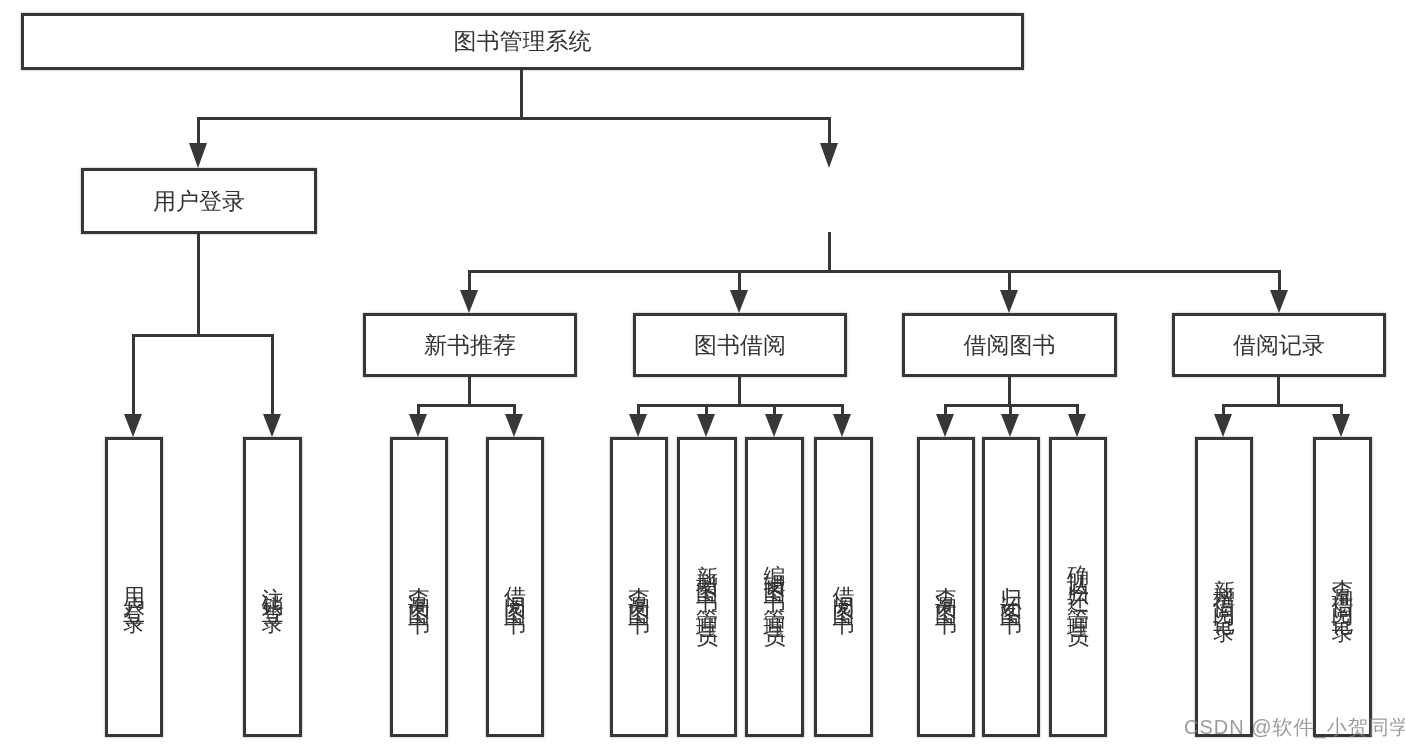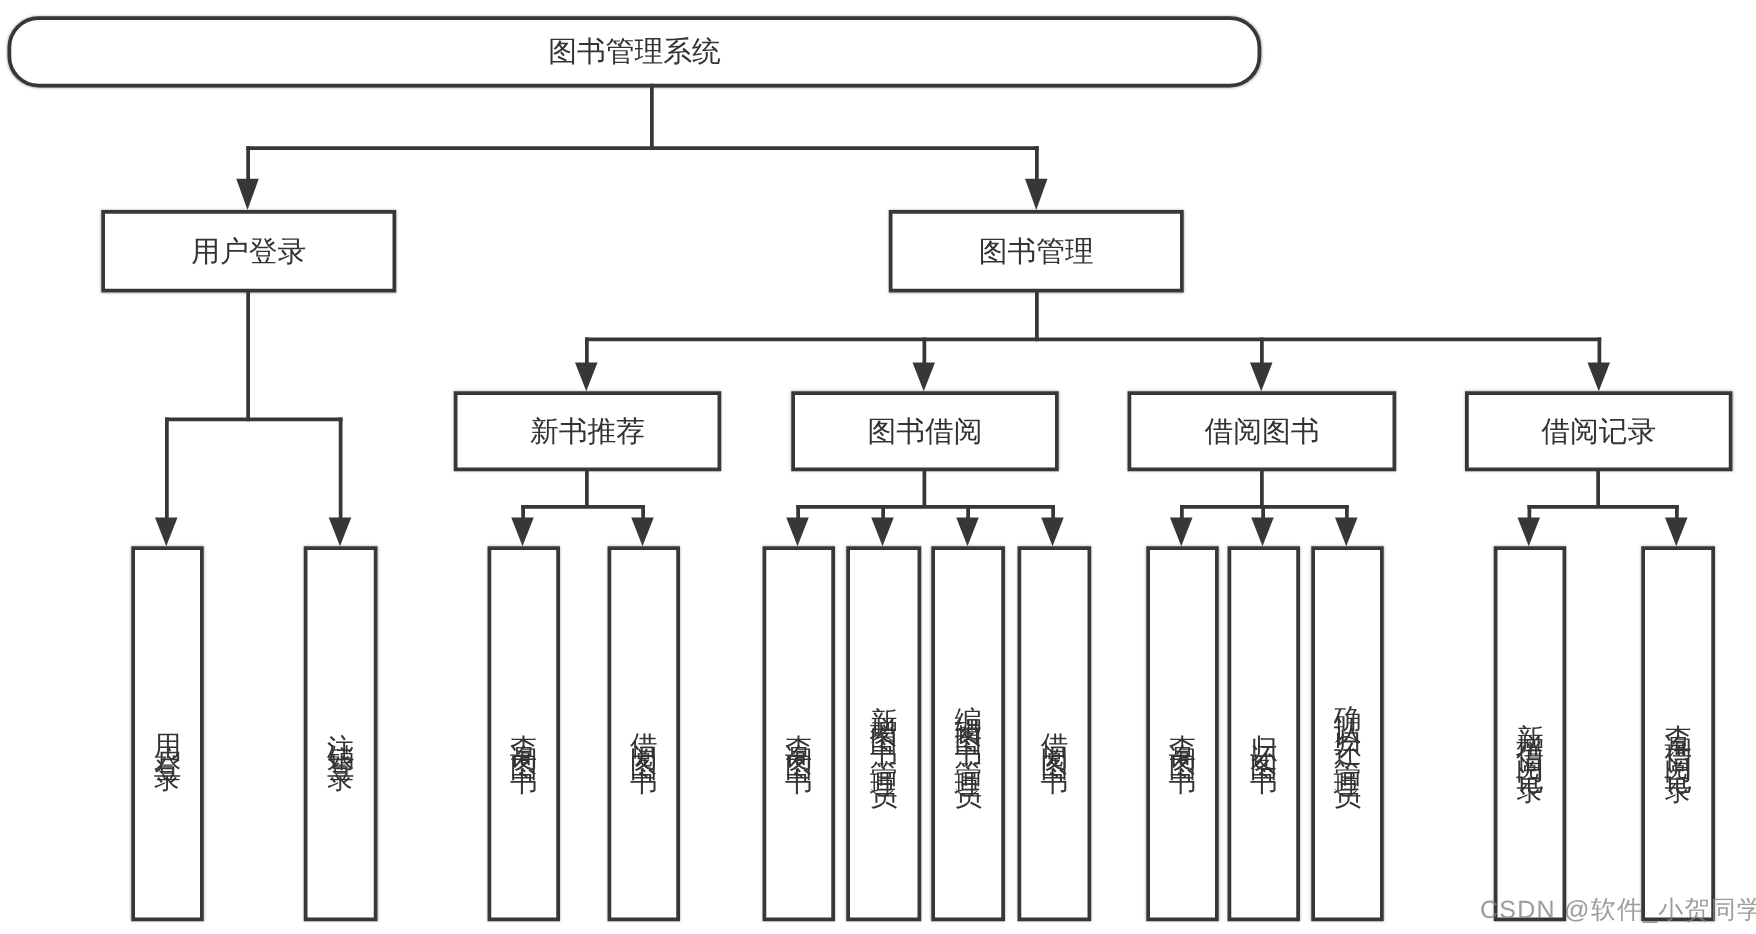--- a/index.html
+++ b/index.html
@@ -28,36 +28,33 @@
     position:absolute; left:1184px; top:714px; z-index:6;
     font-size:20px; color:rgba(128,128,128,0.78); letter-spacing:1px;
     white-space:nowrap;
   }
 </style>
 </head>
 <body>
 
 <div class="canvas">
 
-  <div class="node" style="left:6px; top:13px; width:1003px; height:57px;border-radius:25px;">
+  <div class="node" style="left:21px; top:13px; width:1003px; height:57px;">
     <span>图书管理系统</span>
   </div>
 
   <div class="line" style="left:520px; top:67px; width:3px; height:53px;"></div>
   <div class="line" style="left:197px; top:117px; width:634px; height:3px;"></div>
   <div class="line" style="left:197px; top:117px; width:3px; height:28px;"></div>
   <div class="arrow big" style="left:189px; top:143px;"></div>
   <div class="line" style="left:828px; top:117px; width:3px; height:28px;"></div>
   <div class="arrow big" style="left:820px; top:143px;"></div>
 
   <div class="node" style="left:81px; top:168px; width:236px; height:66px;">
     <span>用户登录</span>
-  </div>
-  <div class="node" style="left:711px; top:168px; width:236px; height:66px;">
-    <span>图书管理</span>
   </div>
 
   <div class="line" style="left:197px; top:232px; width:3px; height:105px;"></div>
   <div class="line" style="left:132px; top:334px; width:142px; height:3px;"></div>
   <div class="line" style="left:132px; top:334px; width:3px; height:84px;"></div>
   <div class="arrow small" style="left:124px; top:414px;"></div>
   <div class="line" style="left:271px; top:334px; width:3px; height:84px;"></div>
   <div class="arrow small" style="left:263px; top:414px;"></div>
 
   <div class="line" style="left:828px; top:232px; width:3px; height:41px;"></div>

